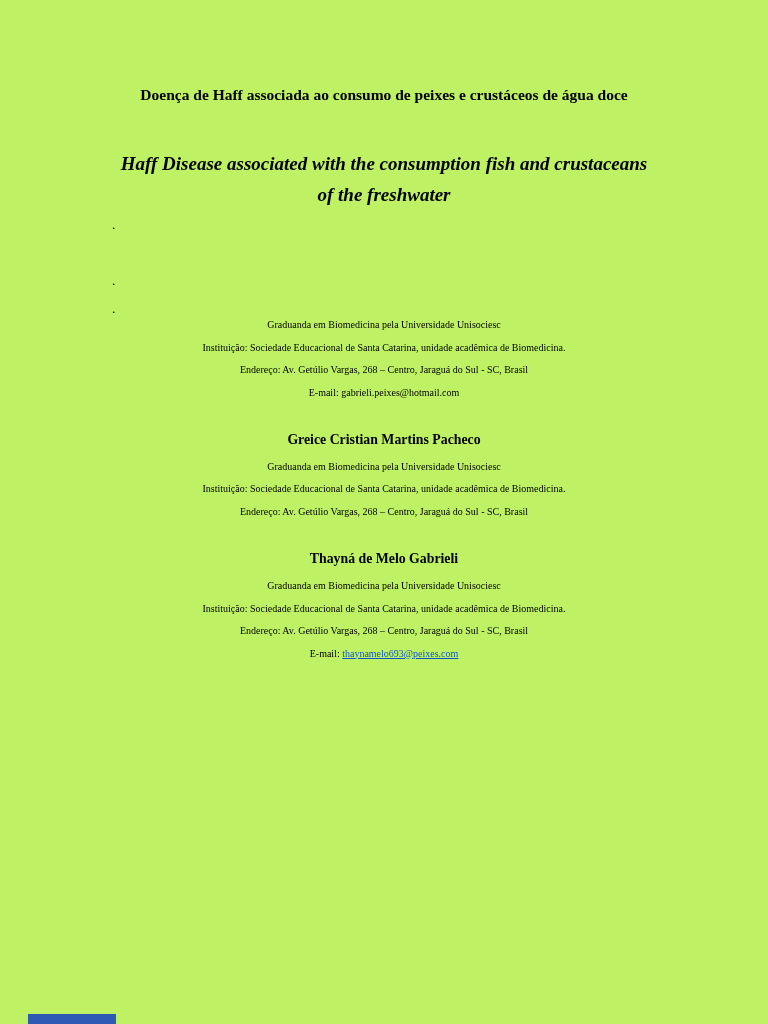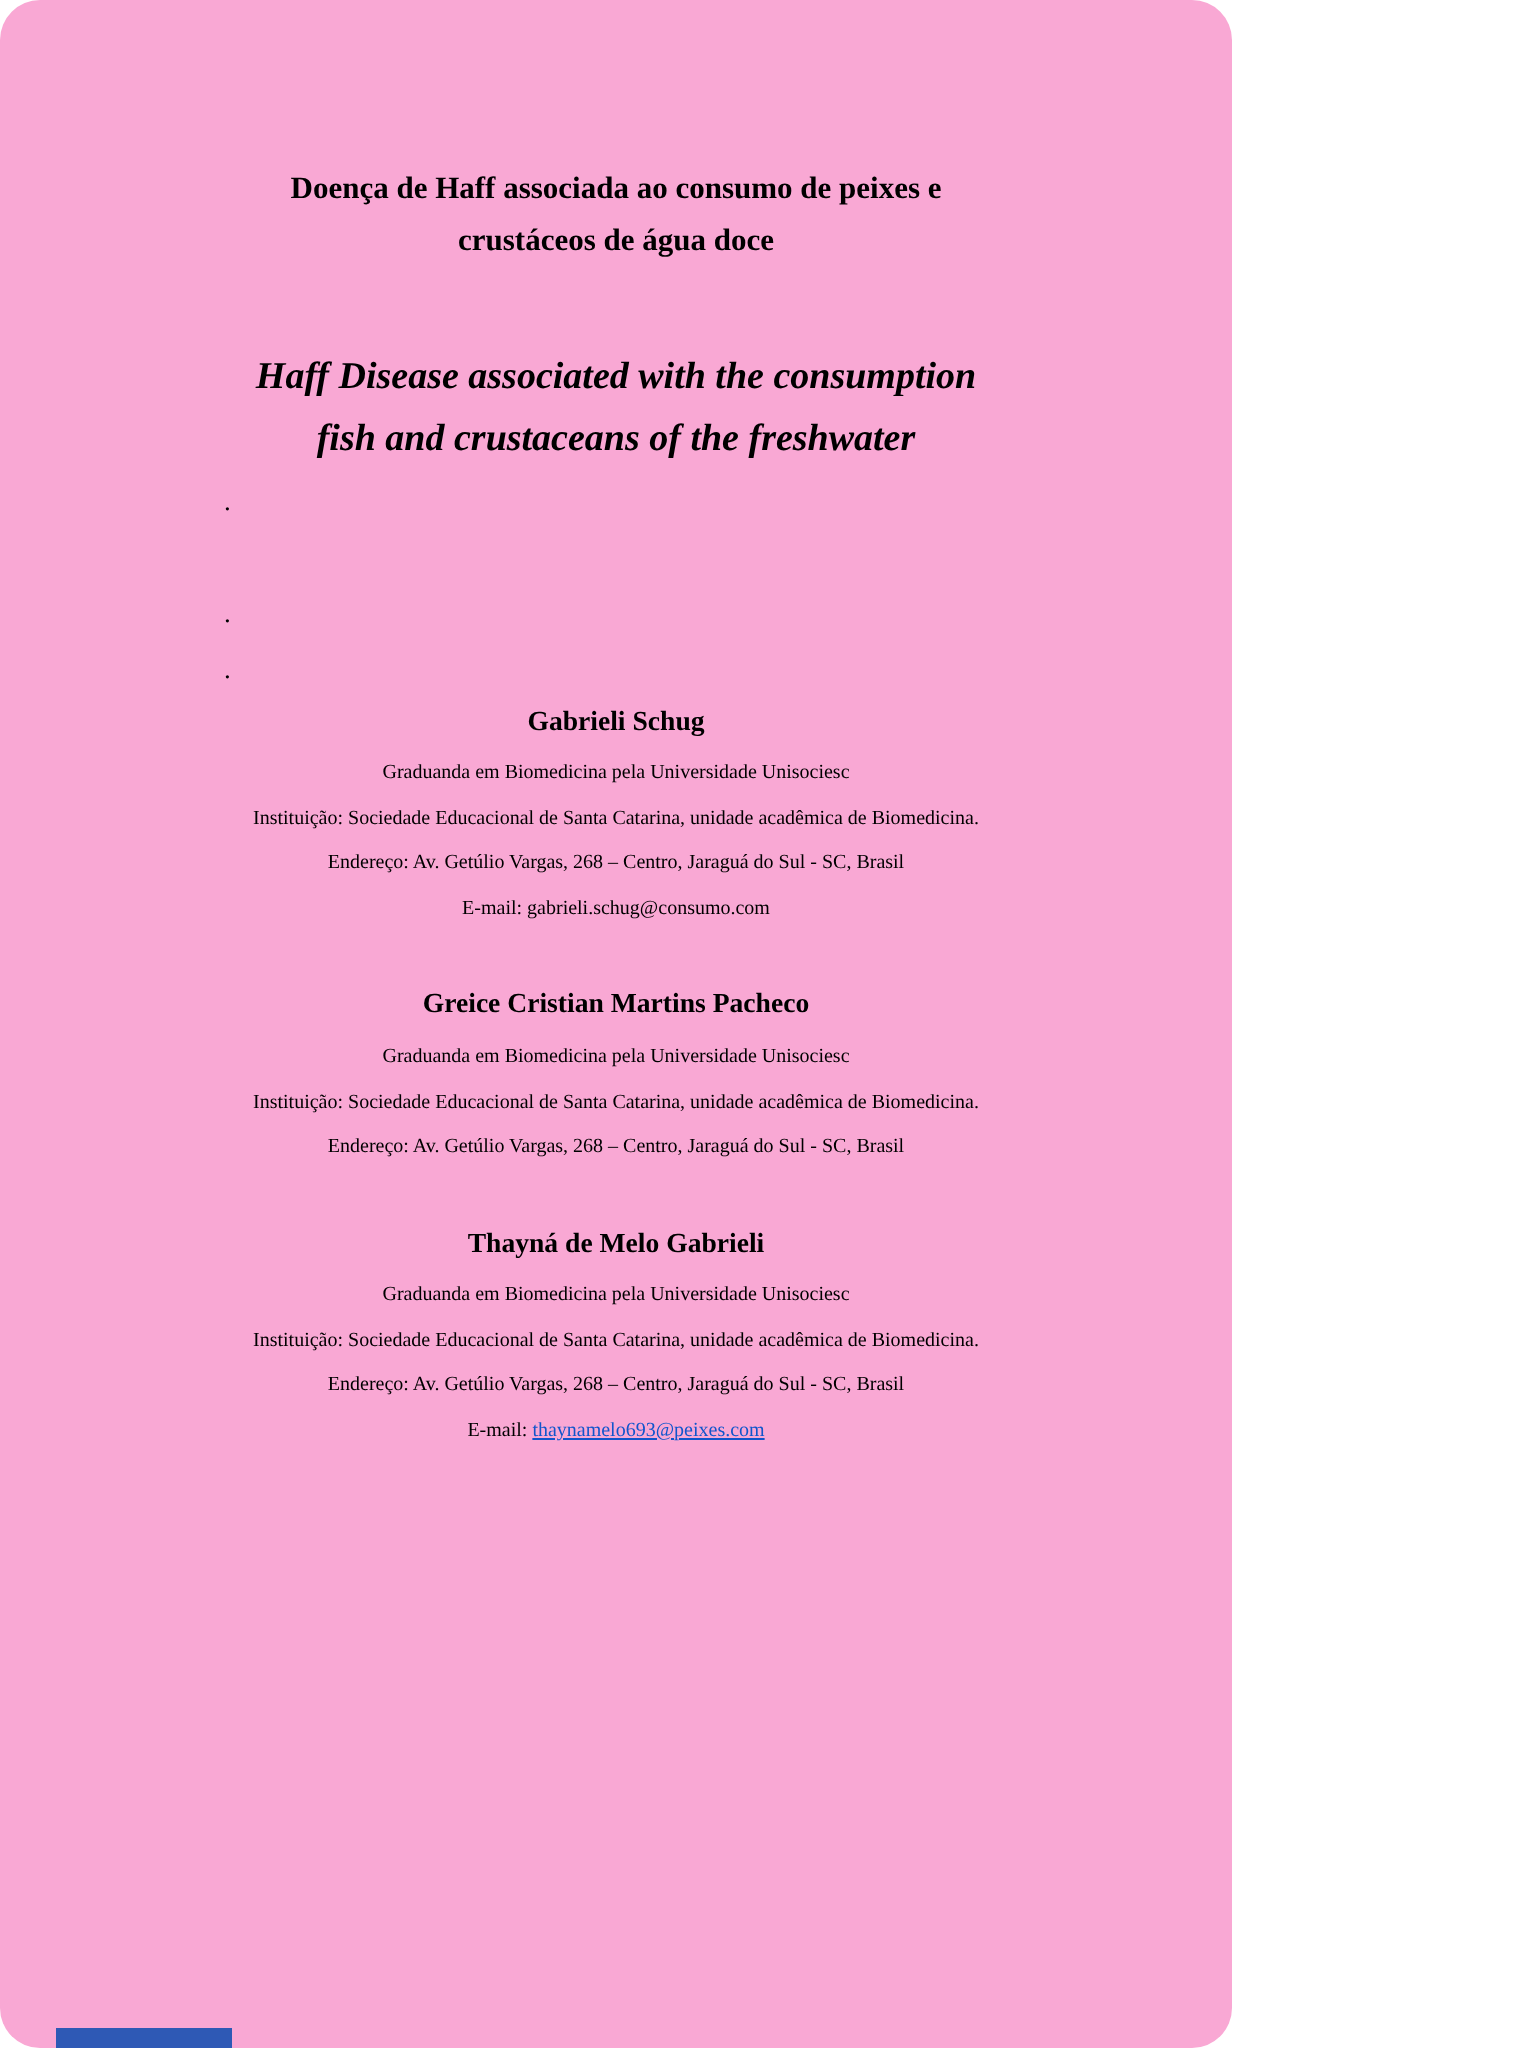--- a/index.html
+++ b/index.html
@@ -6,24 +6,23 @@
   html, body { width: 768px; background: #ffffff; }
   body {
     font-family: "Liberation Serif", "DejaVu Serif", serif;
     color: #000000;
     position: relative;
     height: 1024px;
     overflow: hidden;
   }
   .page {
     position: relative;
-    width: 616px;
+    width: 768px;
     height: 1024px;
-    background: #f9a8d4;
-    border-radius: 20px;
+    background: #bef264;
   }
   .content {
     padding: 82px 112px 0 112px;
     text-align: center;
   }
   .title-pt {
     font-size: 15.5px;
     font-weight: bold;
     line-height: 1.65;
   }
@@ -78,25 +77,24 @@
 
     <div class="title-pt">Doença de Haff associada ao consumo de peixes e crustáceos de água doce</div>
 
     <div class="title-en">Haff Disease associated with the consumption fish and crustaceans of the freshwater</div>
 
     <div class="stray-dot dot-1">.</div>
     <div class="stray-dot dot-2">.</div>
     <div class="stray-dot dot-3">.</div>
 
     <div class="author-block">
-      <div class="author-name first-author-name">Gabrieli Schug</div>
       <div class="author-line">Graduanda em Biomedicina pela Universidade Unisociesc</div>
       <div class="author-line">Instituição: Sociedade Educacional de Santa Catarina, unidade acadêmica de Biomedicina.</div>
       <div class="author-line">Endereço: Av. Getúlio Vargas, 268 – Centro, Jaraguá do Sul -  SC, Brasil</div>
-      <div class="author-line"><span>E-mail: </span><span>gabrieli.schug@consumo.com</span></div>
+      <div class="author-line"><span>E-mail: </span><span>gabrieli.peixes@hotmail.com</span></div>
     </div>
 
     <div class="author-block">
       <div class="author-name">Greice Cristian Martins Pacheco</div>
       <div class="author-line">Graduanda em Biomedicina pela Universidade Unisociesc</div>
       <div class="author-line">Instituição: Sociedade Educacional de Santa Catarina, unidade acadêmica de Biomedicina.</div>
       <div class="author-line">Endereço: Av. Getúlio Vargas, 268 – Centro, Jaraguá do Sul -  SC, Brasil</div>
     </div>
 
     <div class="author-block">

